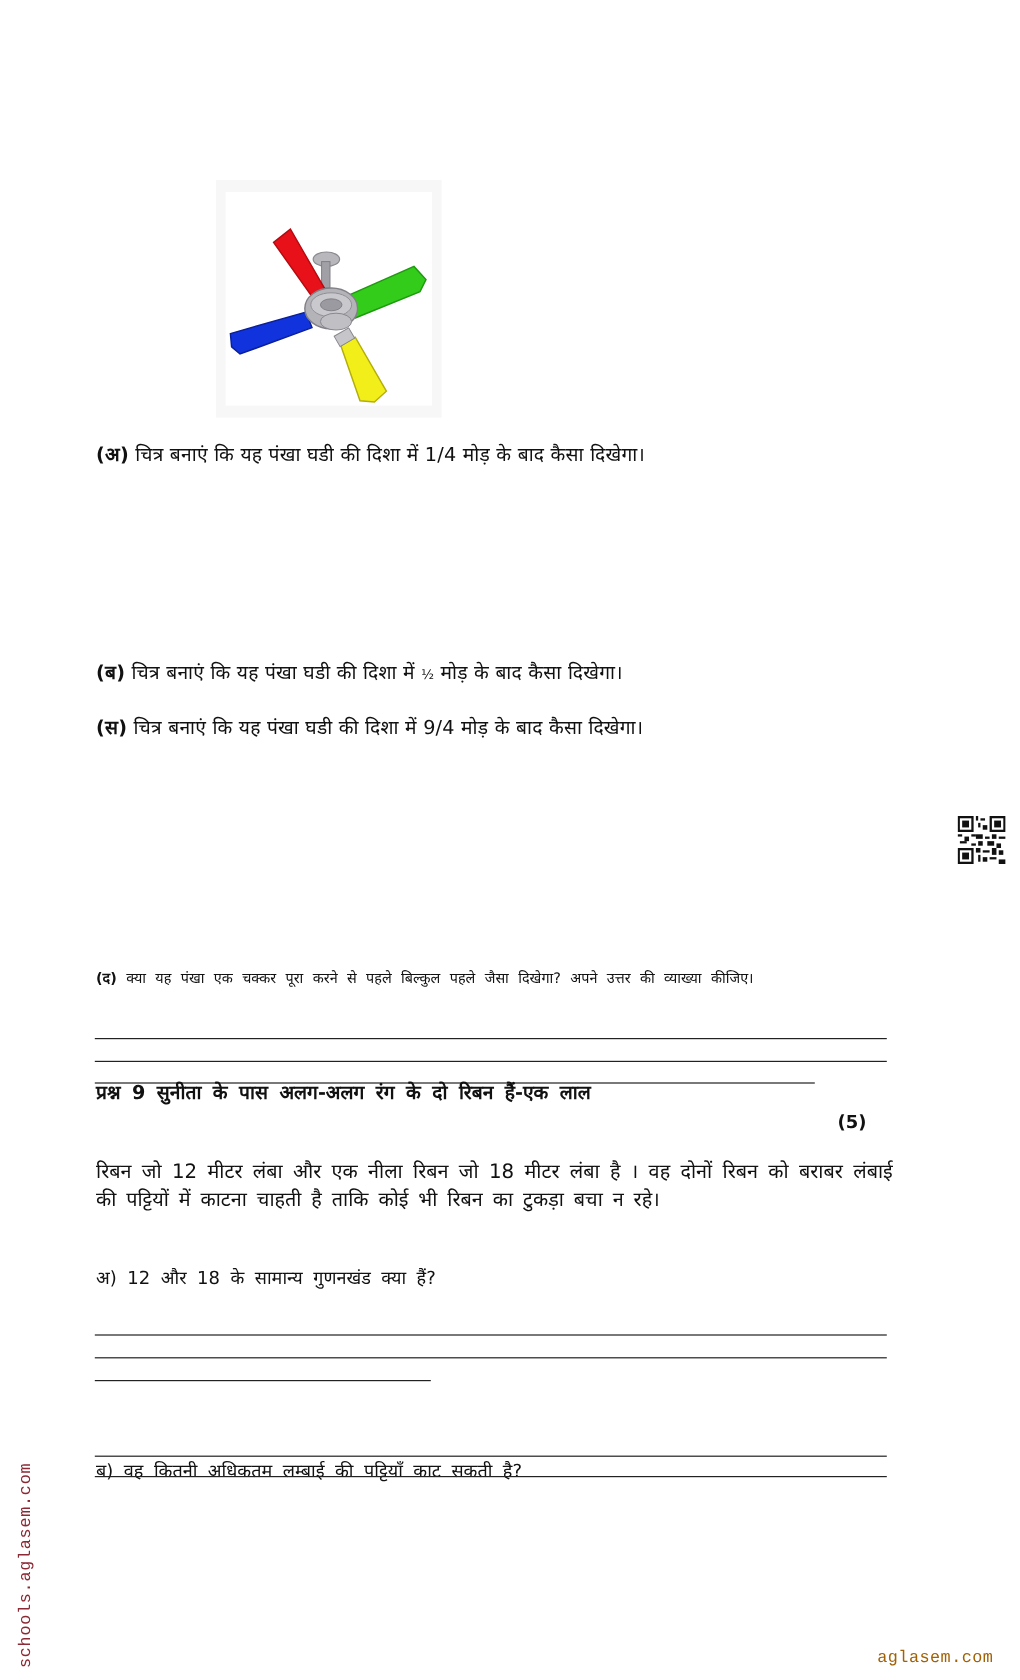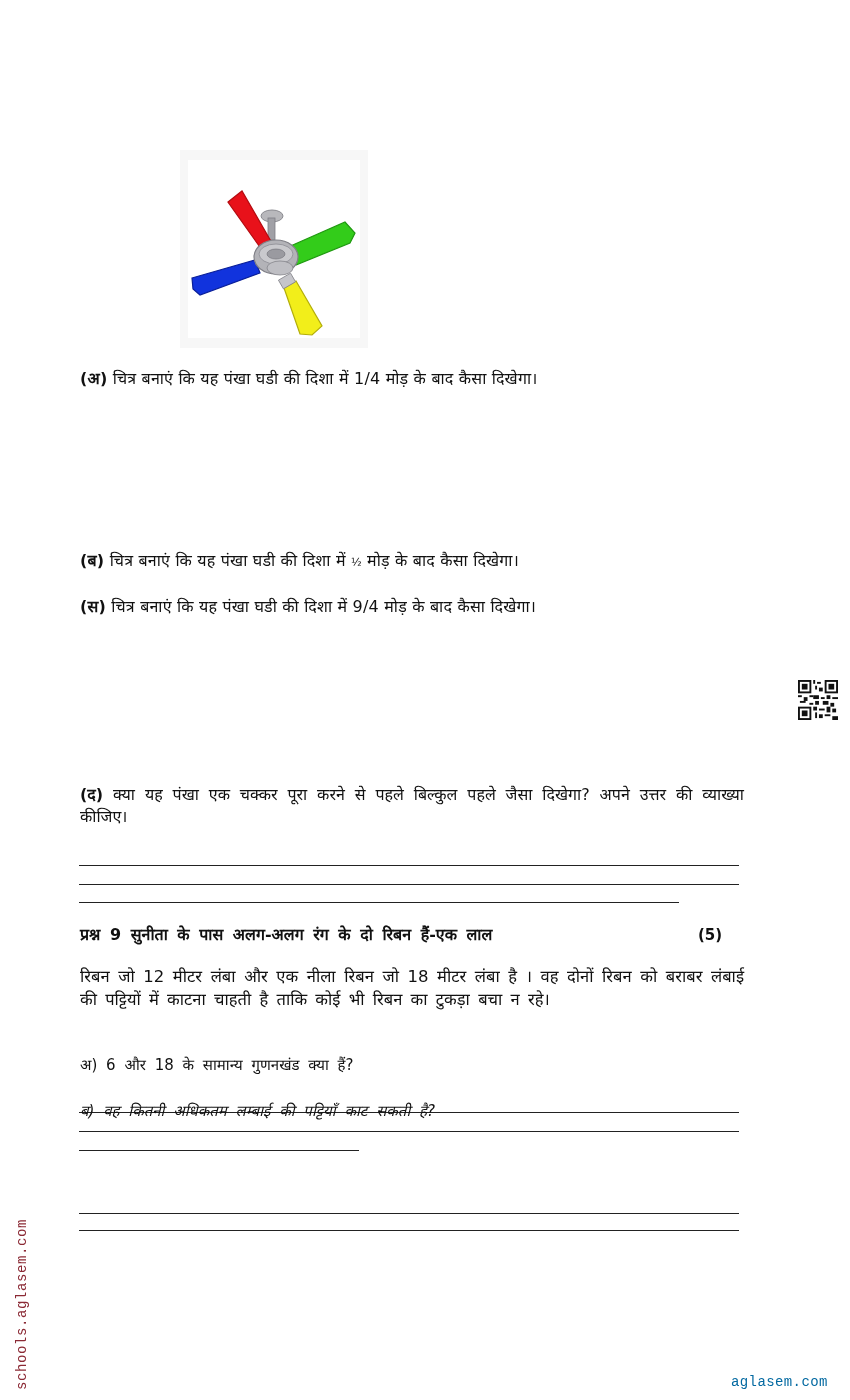--- a/index.html
+++ b/index.html
@@ -34,29 +34,30 @@
       line-height: 22px;
       white-space: nowrap;
       letter-spacing: 0.2px;
     }
     .q-line .lbl { font-weight: bold; }
     .q-line .bold { font-weight: normal; }
 
     .para {
       left: 80px;
       width: 664px;
-      font-size: 16px;
+      font-size: 12px;
       line-height: 22px;
       text-align: justify;
       word-spacing: 4px;
+      margin-top: 20px;
     }
     .para .lbl { font-weight: bold; }
 
     .q9-head {
-      left: 80px; top: 924px; width: 645px;
+      left: 80px; top: 900px; width: 645px;
       font-size: 16px; font-weight: bold; line-height: 22px;
       word-spacing: 4px;
     }
     .q9-marks {
       left: 698px; top: 926px;
       font-size: 15px; font-weight: bold;
     }
     .q9-body {
       left: 80px; top: 966px; width: 664px;
       font-size: 16.5px; font-weight: normal; line-height: 22.5px;
@@ -88,21 +89,21 @@
       font-family: "Liberation Mono", "DejaVu Sans Mono", monospace;
       font-size: 14px;
       color: #8b2a35;
       white-space: nowrap;
       letter-spacing: 0.6px;
     }
     .foot-watermark {
       left: 731px; top: 1374px;
       font-family: "Liberation Mono", "DejaVu Sans Mono", monospace;
       font-size: 14px;
-      color: #0369a1;
+      color: #a16207;
       letter-spacing: 0.4px;
     }
   </style>
 </head>
 <body>
 
 <div class="abs fan-frame">
   <div class="fan-inner"></div>
   <svg width="188" height="198" viewBox="0 0 188 198">
 
@@ -190,23 +191,23 @@
 </div>
 
 <div class="abs ans-line" style="top:865px; width:660px;"></div>
 <div class="abs ans-line" style="top:884px; width:660px;"></div>
 <div class="abs ans-line" style="top:902px; width:600px;"></div>
 
 <div class="abs q9-head">प्रश्न 9 सुनीता के पास अलग-अलग रंग के दो रिबन हैं-एक लाल</div>
 <div class="abs q9-marks">(5)</div>
 <div class="abs q9-body">रिबन जो 12 मीटर लंबा और  एक नीला रिबन जो  18 मीटर लंबा है । वह दोनों रिबन को बराबर लंबाई की पट्टियों में काटना चाहती है ताकि कोई भी रिबन का टुकड़ा बचा न रहे।</div>
 
-<div class="abs sub" style="top:1055px;">अ)  6 और 18 के सामान्य गुणनखंड क्या हैं?</div>
+<div class="abs sub" style="top:1055px;">अ)  12 और 18 के सामान्य गुणनखंड क्या हैं?</div>
 <div class="abs ans-line" style="top:1112px; width:660px;"></div>
 <div class="abs ans-line" style="top:1131px; width:660px;"></div>
 <div class="abs ans-line" style="top:1150px; width:280px;"></div>
 
-<div class="abs sub" style="top:1101px;font-style:italic;">ब)  वह कितनी अधिकतम लम्बाई की पट्टियाँ काट सकती है?</div>
+<div class="abs sub" style="top:1216px;">ब)  वह कितनी अधिकतम लम्बाई की पट्टियाँ काट सकती है?</div>
 <div class="abs ans-line" style="top:1213px; width:660px;"></div>
 <div class="abs ans-line" style="top:1230px; width:660px;"></div>
 
 <div class="abs side-watermark">schools.aglasem.com</div>
 <div class="abs foot-watermark">aglasem.com</div>
 
 </body></html>

